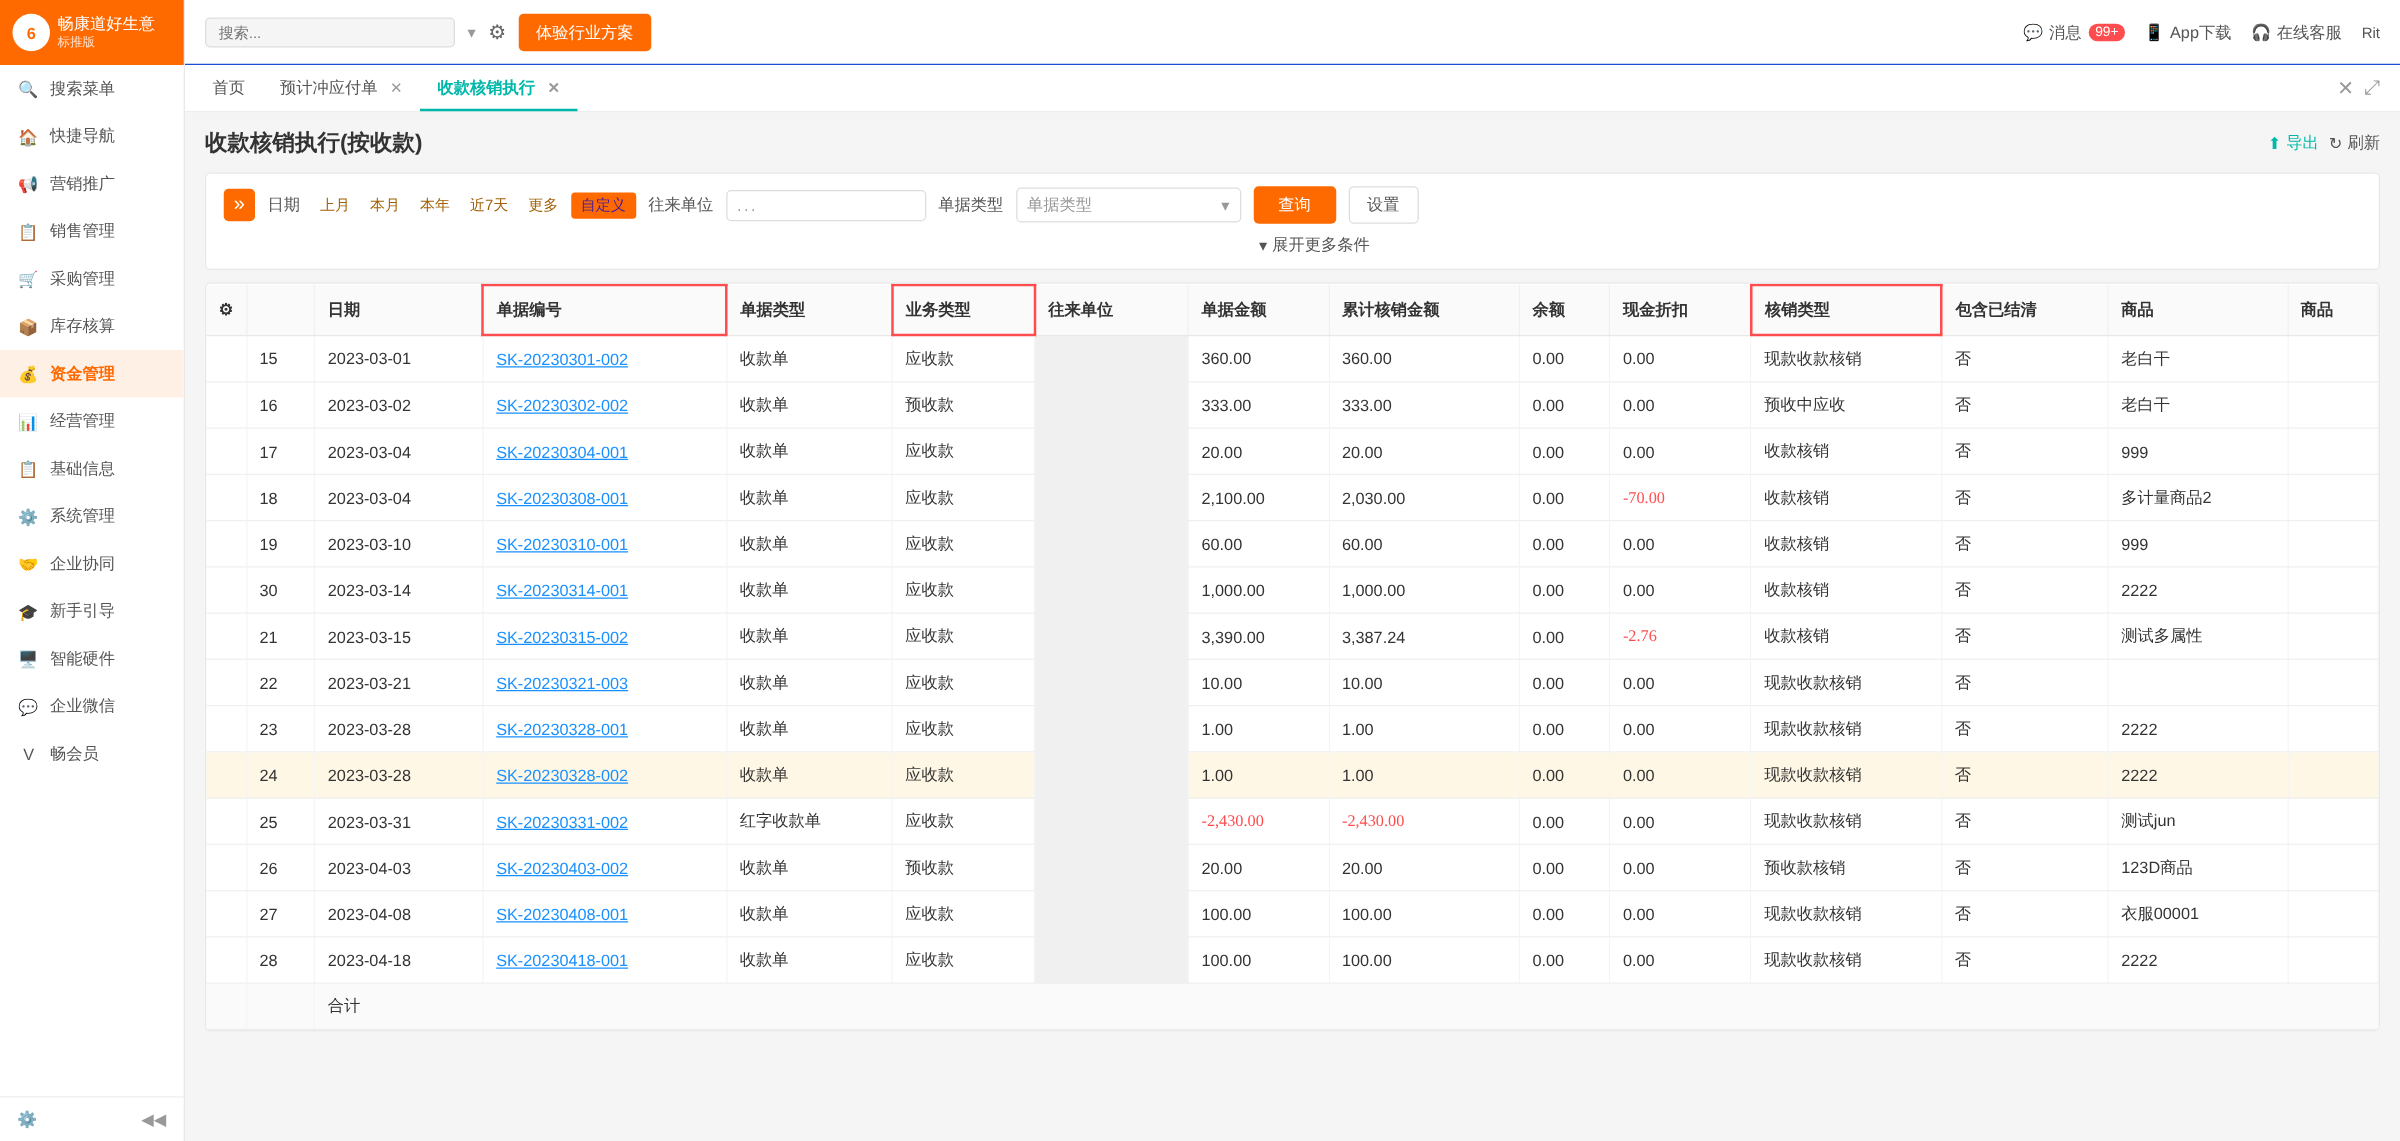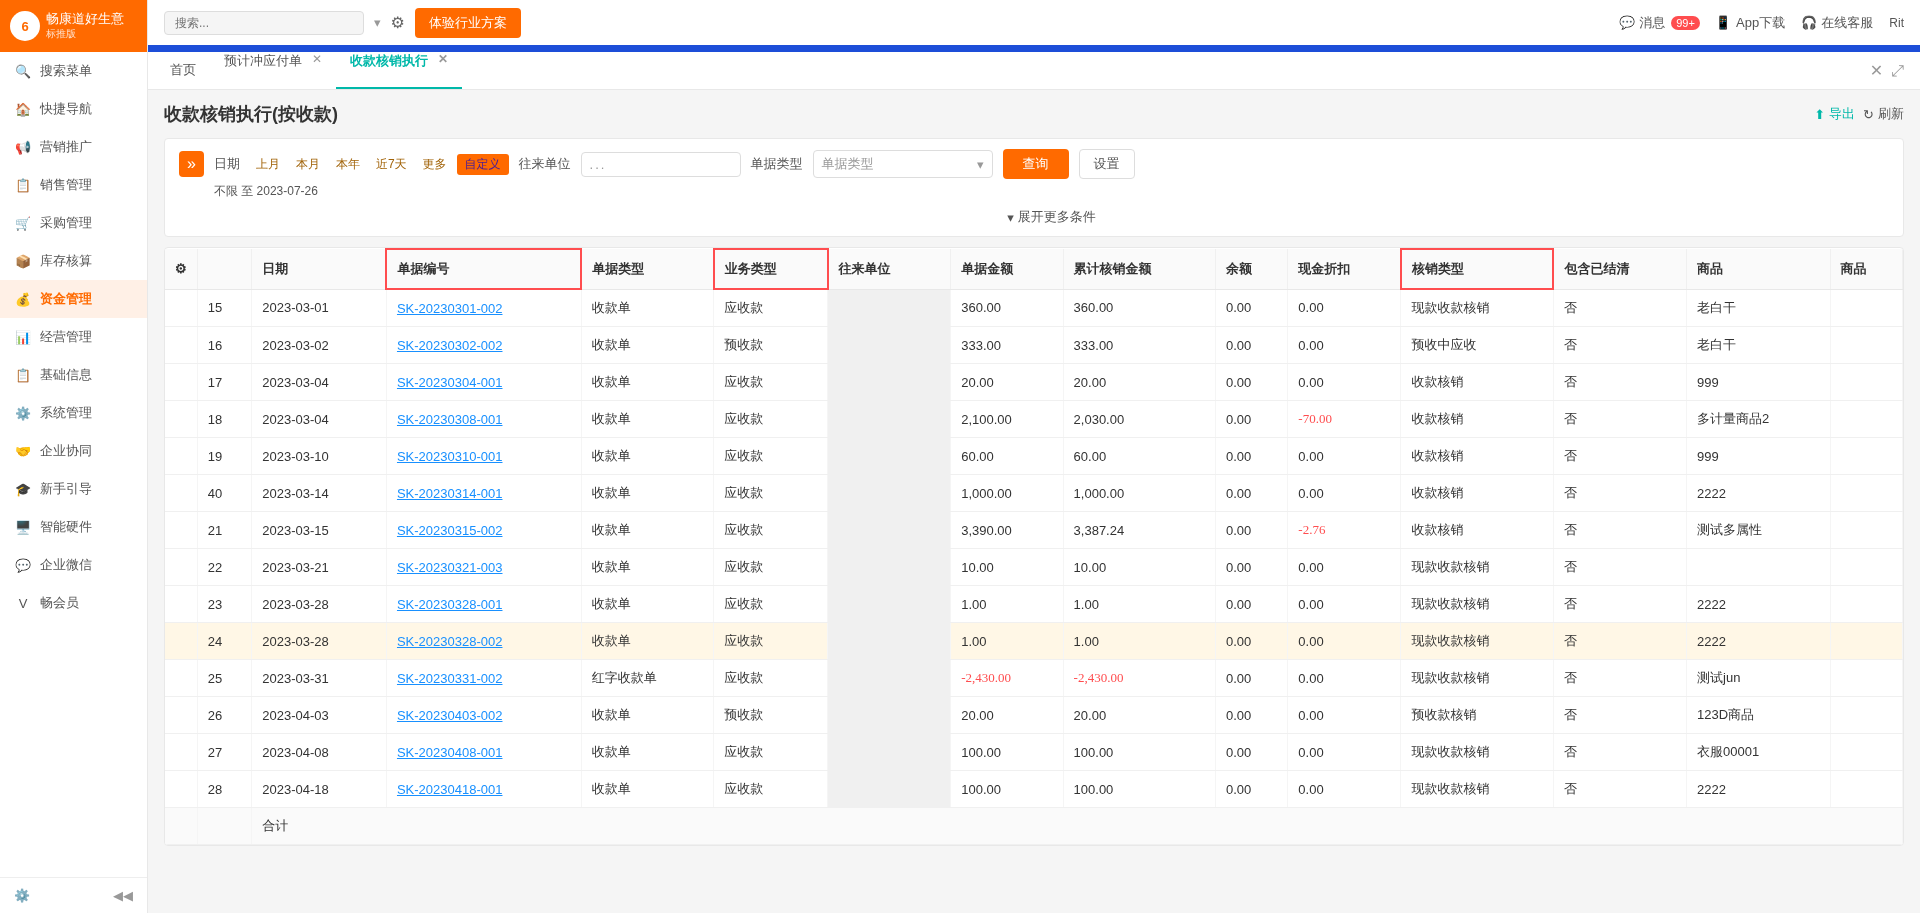--- a/index.html
+++ b/index.html
@@ -47,21 +47,21 @@
       padding: 10px 14px; border-top: 1px solid #eee;
     }
 
     
     .main { flex: 1; display: flex; flex-direction: column; overflow: hidden; }
 
     
     .topbar {
       height: 52px;
       background: #fff;
-      border-bottom: 7px solid #1d4ed8;
+      border-bottom: 1px solid #1d4ed8;
       display: flex; align-items: center;
       padding: 4px 16px;
       gap: 10px;
     }
     .topbar-search {
       flex: 1; max-width: 200px;
       background: #f5f5f5; border: 1px solid #ddd;
       border-radius: 4px; padding: 4px 10px;
       color: #999; font-size: 12px;
     }
@@ -84,21 +84,21 @@
 
     
     .tabs-bar {
       background: #fff;
       border-bottom: 1px solid #e8e8e8;
       display: flex; align-items: stretch;
       padding: 0 8px;
       height: 38px;
     }
     .tab-item {
-      display: flex; gap: 6px;
+      display: flex; align-items: center; gap: 6px;
       padding: 0 14px;
       cursor: pointer;
       color: #555;
       border-bottom: 2px solid transparent;
       white-space: nowrap;
     }
     .tab-item.active {
       color: #00b8a9;
       border-bottom: 2px solid #00b8a9;
       font-weight: bold;
@@ -378,23 +378,20 @@
             <span class="filter-dots">...</span>
           </div>
           <span class="filter-label">单据类型</span>
           <div class="filter-select">
             <span>单据类型</span>
             <span>▾</span>
           </div>
           <button class="filter-query-btn">查询</button>
           <button class="filter-settings-btn">设置</button>
         </div>
-        <div style="margin-top:4px;">
-          <span class="filter-date-range">不限 至 2023-07-26</span>
-        </div>
         <div class="filter-expand-row">
           <div class="filter-expand-btn">
             <span>▾</span>
             <span>展开更多条件</span>
           </div>
         </div>
       </div>
     </div>
 
     <div class="table-container">
@@ -499,21 +496,21 @@
     <td class="">60.00</td>
     <td>0.00</td>
     <td class="">0.00</td>
     <td>收款核销</td>
     <td>否</td>
     <td>999</td>
     <td></td>
   </tr>
             <tr>
     <td class="gear-col"></td>
-    <td>40</td>
+    <td>30</td>
     <td>2023-03-14</td>
     <td><span class="link-text">SK-20230314-001</span></td>
     <td>收款单</td>
     <td>应收款</td>
     <td style="color:#ccc; background:#f0f0f0; min-width:80px;">&nbsp;&nbsp;&nbsp;&nbsp;&nbsp;&nbsp;&nbsp;&nbsp;&nbsp;&nbsp;&nbsp;&nbsp;</td>
     <td class="">1,000.00</td>
     <td class="">1,000.00</td>
     <td>0.00</td>
     <td class="">0.00</td>
     <td>收款核销</td>

